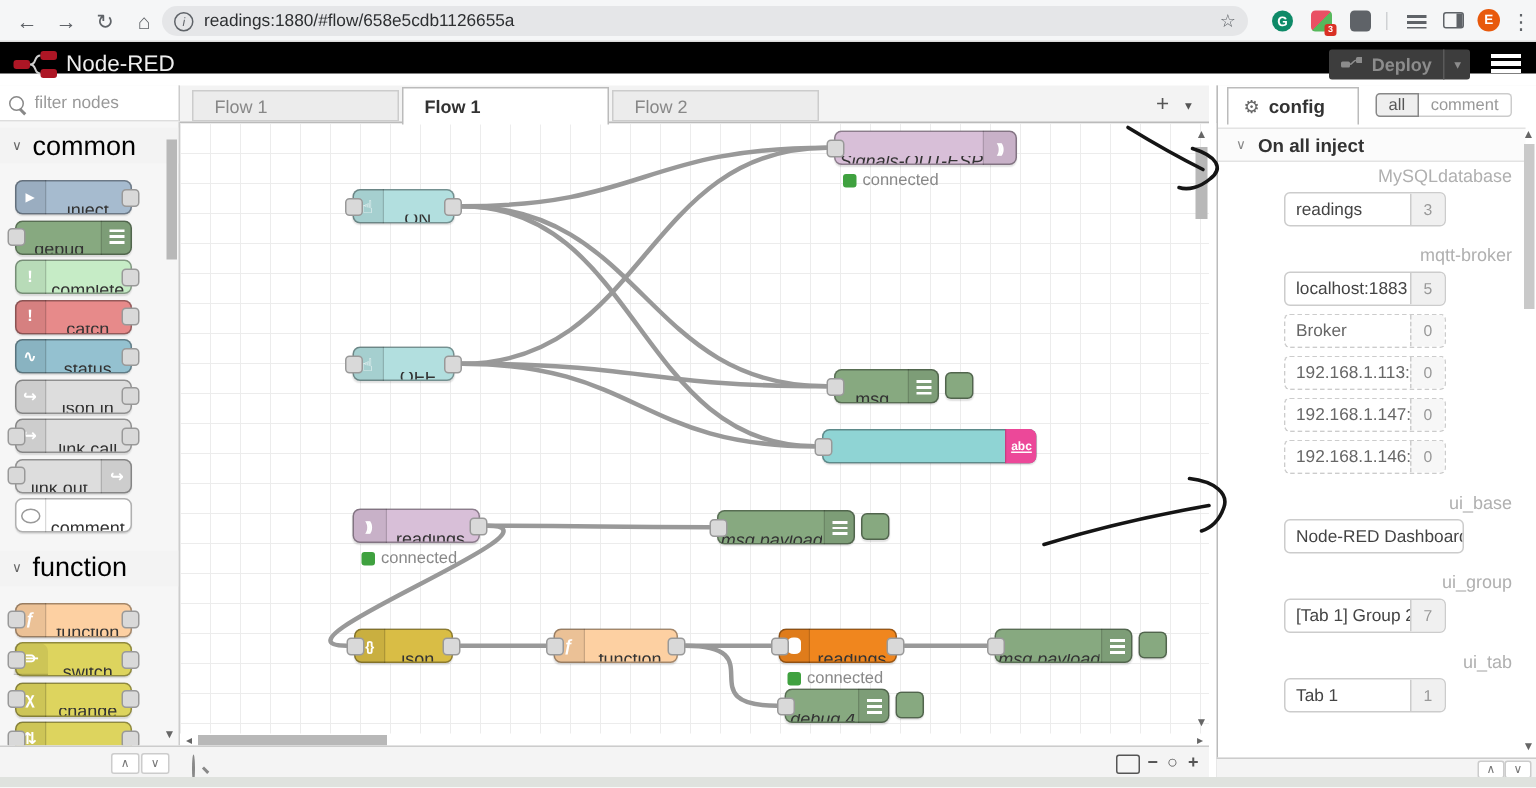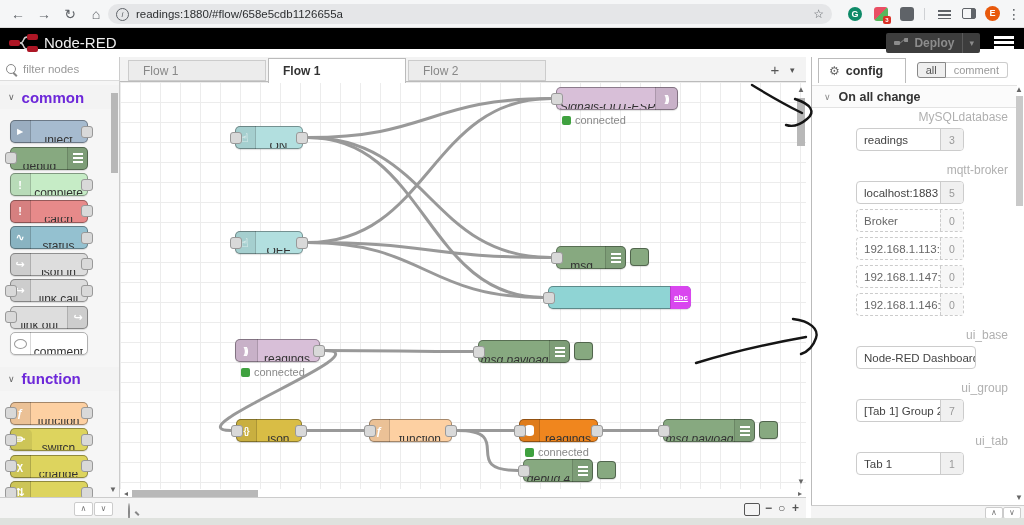--- a/index.html
+++ b/index.html
@@ -43,40 +43,40 @@
               display:flex;align-items:center;padding:0 6px;}
   .mag{width:8px;height:8px;border:1.5px solid #888;border-radius:50%;position:relative;flex:none;margin-right:5px;}
   .mag:after{content:"";position:absolute;left:7px;top:7px;width:5px;height:1.5px;background:#888;transform:rotate(45deg);transform-origin:0 0;}
   .pal-input{border:none;outline:none;background:transparent;font-size:11.5px;color:#555;width:80px;
              font-family:"Liberation Sans","DejaVu Sans",sans-serif;}
   .pal-input::placeholder{color:#999;}
   #palette-cats{left:0;top:81px;width:119px;height:416px;overflow:hidden;}
   .pcat-header{position:absolute;left:0;width:119px;height:24px;display:flex;align-items:center;
                padding-left:8px;box-sizing:border-box;background:#f3f3f3;}
   .pchev{color:#666;font-size:9px;margin-right:7px;}
-  .pcat-label{font-size:15px;font-weight:bold;color:#6d28d9;}
+  .pcat-label{font-size:18px;font-weight:normal;color:#000000;}
 
   
   .fnode{position:absolute;height:23px;border:1px solid rgba(0,0,0,.35);border-radius:5px;
          box-sizing:border-box;font-size:12px;color:#333;box-shadow:0 1px 1px rgba(0,0,0,.12);}
   .flabel{position:absolute;left:2px;right:2px;top:0;bottom:0;display:flex;align-items:center;
           justify-content:center;white-space:nowrap;overflow:hidden;margin-top:16px;}
   .flabel.pad-left{left:21px;}
   .flabel.pad-right{right:21px;}
   .italic .flabel{font-style:italic;}
   .nicon{position:absolute;top:-1px;bottom:-1px;width:20px;background:rgba(0,0,0,.07);display:flex;
          align-items:center;justify-content:center;color:#fff;font-weight:bold;font-size:11px;}
   .nicon.icon-left{left:-1px;border-right:1px solid rgba(0,0,0,.15);border-radius:5px 0 0 5px;}
   .nicon.icon-right{right:-1px;border-left:1px solid rgba(0,0,0,.15);border-radius:0 5px 5px 0;}
   .nicon[data-name="wifi-icon"]{letter-spacing:-2px;font-size:9px;padding-right:2px;}
   .nicon[data-name="inject-icon"]{font-size:8px;}
   .nicon[data-name="json-icon"]{font-size:9px;letter-spacing:-1px;}
   .nicon[data-name="hand-icon"]{font-size:12px;}
   .nicon.rot90{transform:rotate(90deg);}
-  .nicon.abc{background:#d946ef;color:#fff;font-size:8px;font-weight:bold;text-decoration:underline;}
+  .nicon.abc{background:#ec4899;color:#fff;font-size:8px;font-weight:bold;text-decoration:underline;}
   .bars{width:10px;height:10px;background:repeating-linear-gradient(#fff 0 2px,transparent 2px 4px);}
   .cyl{width:9px;height:11px;background:#fff;border-radius:4px/3px;}
   .bubble{width:11px;height:8px;border:1.5px solid #999;border-radius:50%;}
   .port{position:absolute;width:10px;height:10px;background:#d9d9d9;border:1px solid #999;
         border-radius:3px;top:50%;margin-top:-6px;}
   .port.in{left:-6px;}
   .port.out{right:-6px;}
   .ftoggle{position:absolute;right:-24px;top:1px;width:17px;height:16px;border:1.5px solid rgba(0,0,0,.4);
            border-radius:4px;box-shadow:0 1px 1px rgba(0,0,0,.12);}
   .nstatus{position:absolute;display:flex;align-items:center;gap:4px;font-size:11px;color:#888;}
@@ -442,21 +442,21 @@
   <div class="sb-btn pressed" style="left:176px;width:24px;" data-name="config-gear-icon">⚙</div>
   <div class="sb-btn" style="left:202px;width:12px;font-size:9px;" data-name="sidebar-options-caret">▾</div>
 </div>
 <div class="abs sidebar" data-name="config-sidebar">
   <div class="filter-pair" data-name="config-filter">
     <span class="fbtn sel" data-name="filter-all-button">all</span>
     <span class="fbtn right" data-name="filter-unused-button">comment</span>
   </div>
   <div class="section-hdr" data-name="config-section-header">
     <span class="schev" data-name="chevron-down-icon">∨</span>
-    <span data-name="config-section-label">On all change</span>
+    <span data-name="config-section-label">On all inject</span>
   </div>
   <div id="cfg-groups" data-name="config-groups">
       <div class="cfg-type first" data-name="config-type-label">MySQLdatabase</div>
       <div class="cfg-entry" data-name="config-node-entry">
         <span class="cfg-label" data-name="config-node-label">readings</span>
         <span class="cfg-count" data-name="config-node-count">3</span>
       </div>
       <div class="cfg-type" data-name="config-type-label">mqtt-broker</div>
       <div class="cfg-entry" data-name="config-node-entry">
         <span class="cfg-label" data-name="config-node-label">localhost:1883</span>

